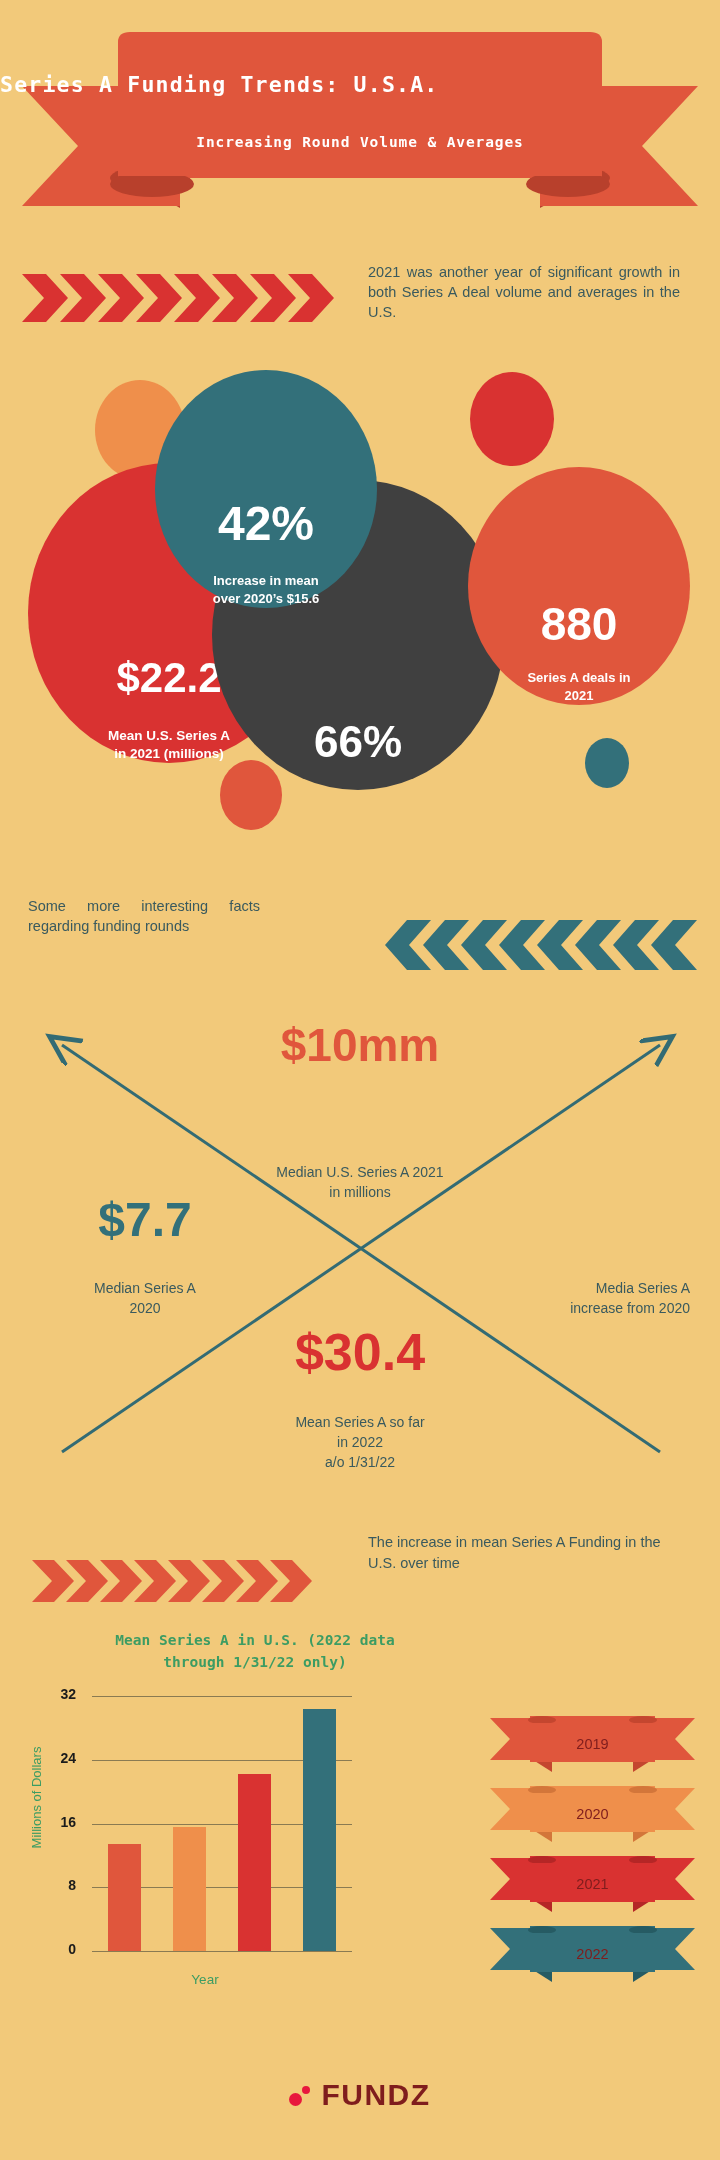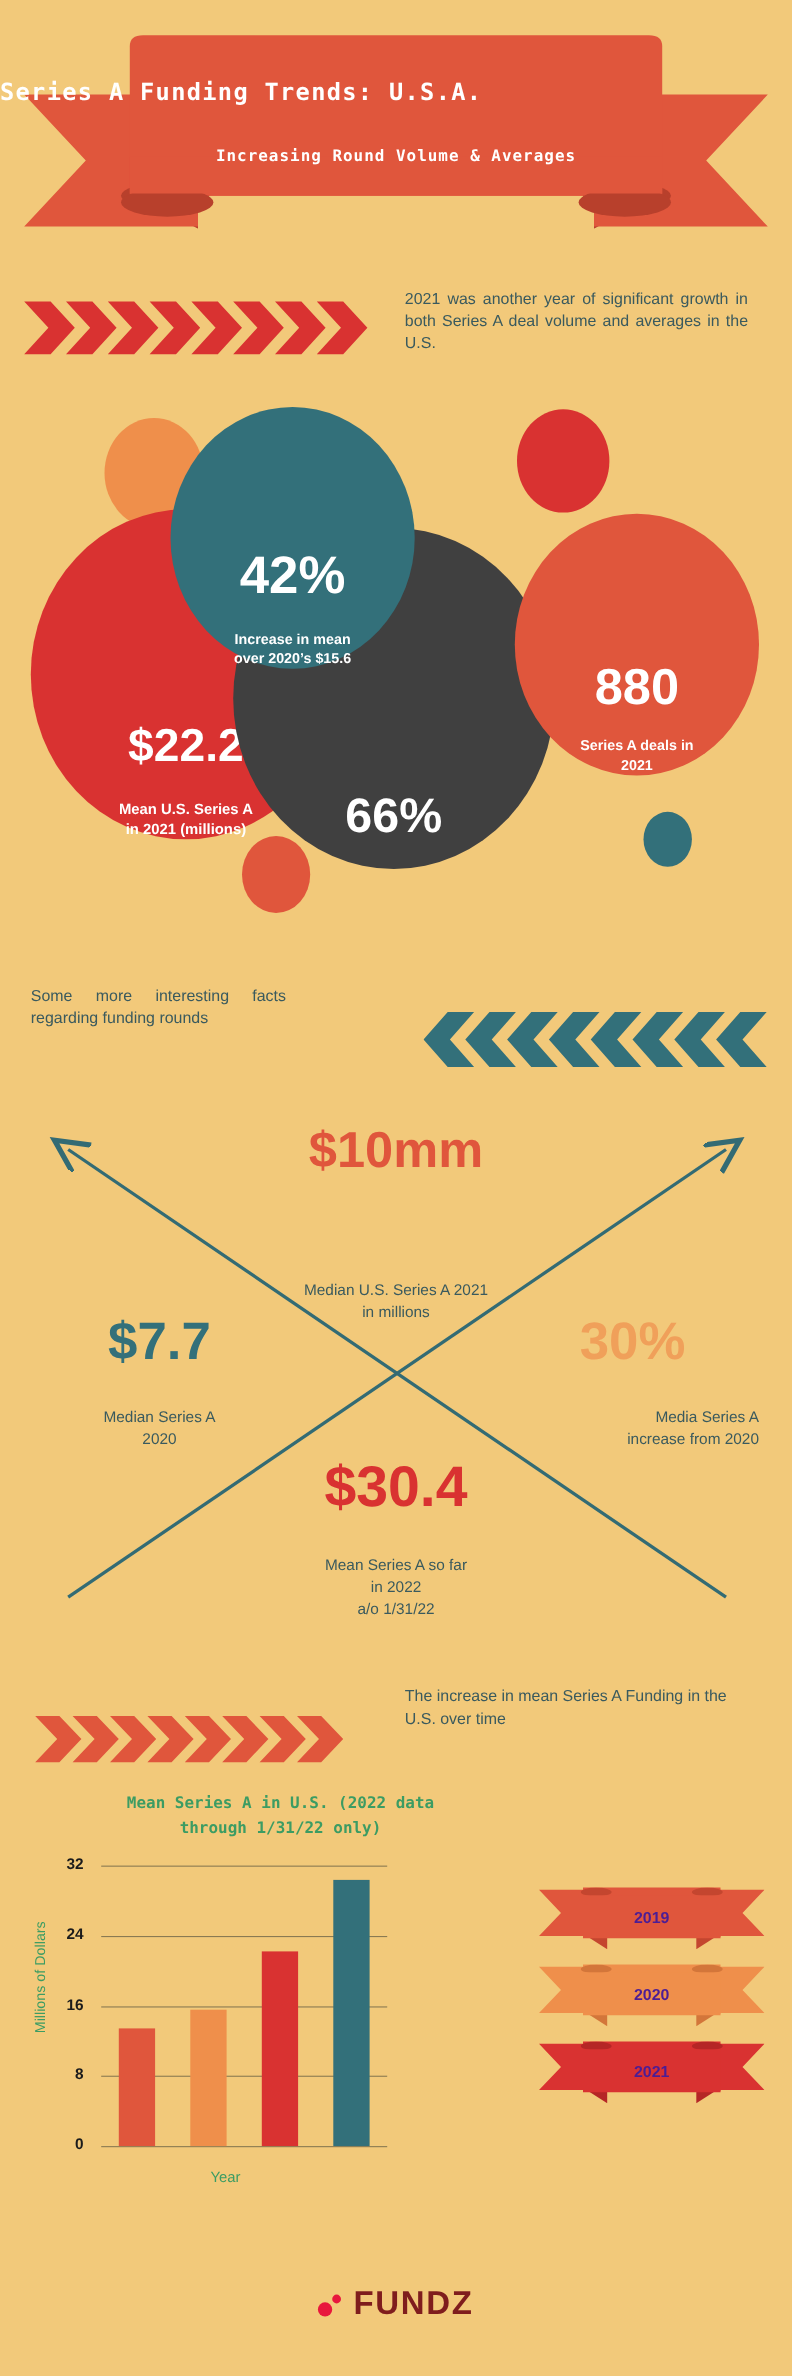--- a/index.html
+++ b/index.html
@@ -81,21 +81,21 @@
            color: #1b1b1b; text-align: right; width: 40px; }
   .gridline { position: absolute; height: 1px; background: #8a7a52; }
   .bar { position: absolute; bottom: 0; }
   .xlab { position: absolute; left: 60px; top: 292px; width: 290px; text-align: center;
           font-size: 13.5px; color: #3c9c63; }
 
   
   .legend { position: absolute; left: 490px; top: 1716px; width: 210px; }
   .leg-item { position: relative; width: 205px; height: 56px; margin-bottom: 14px; }
   .leg-txt { position: absolute; left: 0; top: 20px; width: 205px; text-align: center;
-             font-size: 14.5px; font-weight: bold; color: #4c1d95; }
+             font-size: 14.5px; font-weight: normal; color: #7f1d1d; }
 
   
   .footer { position: absolute; left: 0; top: 2078px; width: 720px;
             display: flex; align-items: center; justify-content: center; gap: 6px; }
   .logo-dots { position: relative; width: 26px; height: 24px; }
   .dot-big { position: absolute; left: 0; bottom: 1px; width: 13px; height: 13px;
              border-radius: 50%; background: #e8173d; }
   .dot-small { position: absolute; left: 13px; top: 3px; width: 8px; height: 8px;
                border-radius: 50%; background: #e8173d; }
   .logo-word { font-size: 30px; font-weight: bold; color: #7f1d1d; letter-spacing: 1.5px; }
@@ -202,23 +202,20 @@
     <div class="cx-label" style="left:190px; top:22px; width:340px;">
       <div class="cx-big" style="font-size:46px; color:#e0563c;">$10mm</div>
     </div>
     <div class="cx-label cx-cap" style="left:190px; top:162px; width:340px;">Median U.S. Series A 2021<br>in millions</div>
 
     <div class="cx-label" style="left:30px; top:196px; width:230px;">
       <div class="cx-big" style="font-size:48px; color:#33707a;">$7.7</div>
     </div>
     <div class="cx-label cx-cap" style="left:30px; top:278px; width:230px;">Median Series A<br>2020</div>
 
-    <div class="cx-label" style="left:460px; top:196px; width:230px;">
-      <div class="cx-big" style="font-size:48px; color:#f0a05a;">30%</div>
-    </div>
     <div class="cx-label cx-cap" style="left:460px; top:278px; width:230px;text-align:right;">Media Series A<br>increase from 2020</div>
 
     <div class="cx-label" style="left:190px; top:326px; width:340px;">
       <div class="cx-big" style="font-size:52px; color:#d93231;">$30.4</div>
     </div>
     <div class="cx-label cx-cap" style="left:190px; top:412px; width:340px;">Mean Series A so far<br>in 2022<br>a/o 1/31/22</div>
   </div>
 
   <svg class="chev-row" style="left:30px; top:1556px;" width="290" height="50">
     <g fill="#e0563c">
@@ -291,20 +288,33 @@
           <path d="M165 42 L143 42 L143 56 Z" fill="#b52626"></path>
           <path d="M0 2 L62 2 L62 44 L0 44 L20 23 Z" fill="#d93231"></path>
           <path d="M205 2 L143 2 L143 44 L205 44 L185 23 Z" fill="#d93231"></path>
           <path d="M40 0 Q40 -2 44 -2 L161 -2 Q165 -2 165 0 L165 46 L40 46 Z" fill="#d93231"></path>
           <ellipse cx="52" cy="4" rx="14" ry="4" fill="#b52626"></ellipse>
           <ellipse cx="153" cy="4" rx="14" ry="4" fill="#b52626"></ellipse>
           <rect x="40" y="7" width="125" height="38" fill="#d93231"></rect>
         </svg>
         <div class="leg-txt">2021</div>
       </div>
+      <div class="leg-item">
+        <svg width="205" height="56" viewBox="0 0 205 56" style="position:absolute;left:0;top:0;">
+          <path d="M40 42 L62 42 L62 56 Z" fill="#265b63"></path>
+          <path d="M165 42 L143 42 L143 56 Z" fill="#265b63"></path>
+          <path d="M0 2 L62 2 L62 44 L0 44 L20 23 Z" fill="#33707a"></path>
+          <path d="M205 2 L143 2 L143 44 L205 44 L185 23 Z" fill="#33707a"></path>
+          <path d="M40 0 Q40 -2 44 -2 L161 -2 Q165 -2 165 0 L165 46 L40 46 Z" fill="#33707a"></path>
+          <ellipse cx="52" cy="4" rx="14" ry="4" fill="#265b63"></ellipse>
+          <ellipse cx="153" cy="4" rx="14" ry="4" fill="#265b63"></ellipse>
+          <rect x="40" y="7" width="125" height="38" fill="#33707a"></rect>
+        </svg>
+        <div class="leg-txt">2022</div>
+      </div>
     </div>
 
   <div class="footer">
     <div class="logo-dots">
       <div class="dot-big"></div>
       <div class="dot-small"></div>
     </div>
     <div class="logo-word">FUNDZ</div>
   </div>
 

